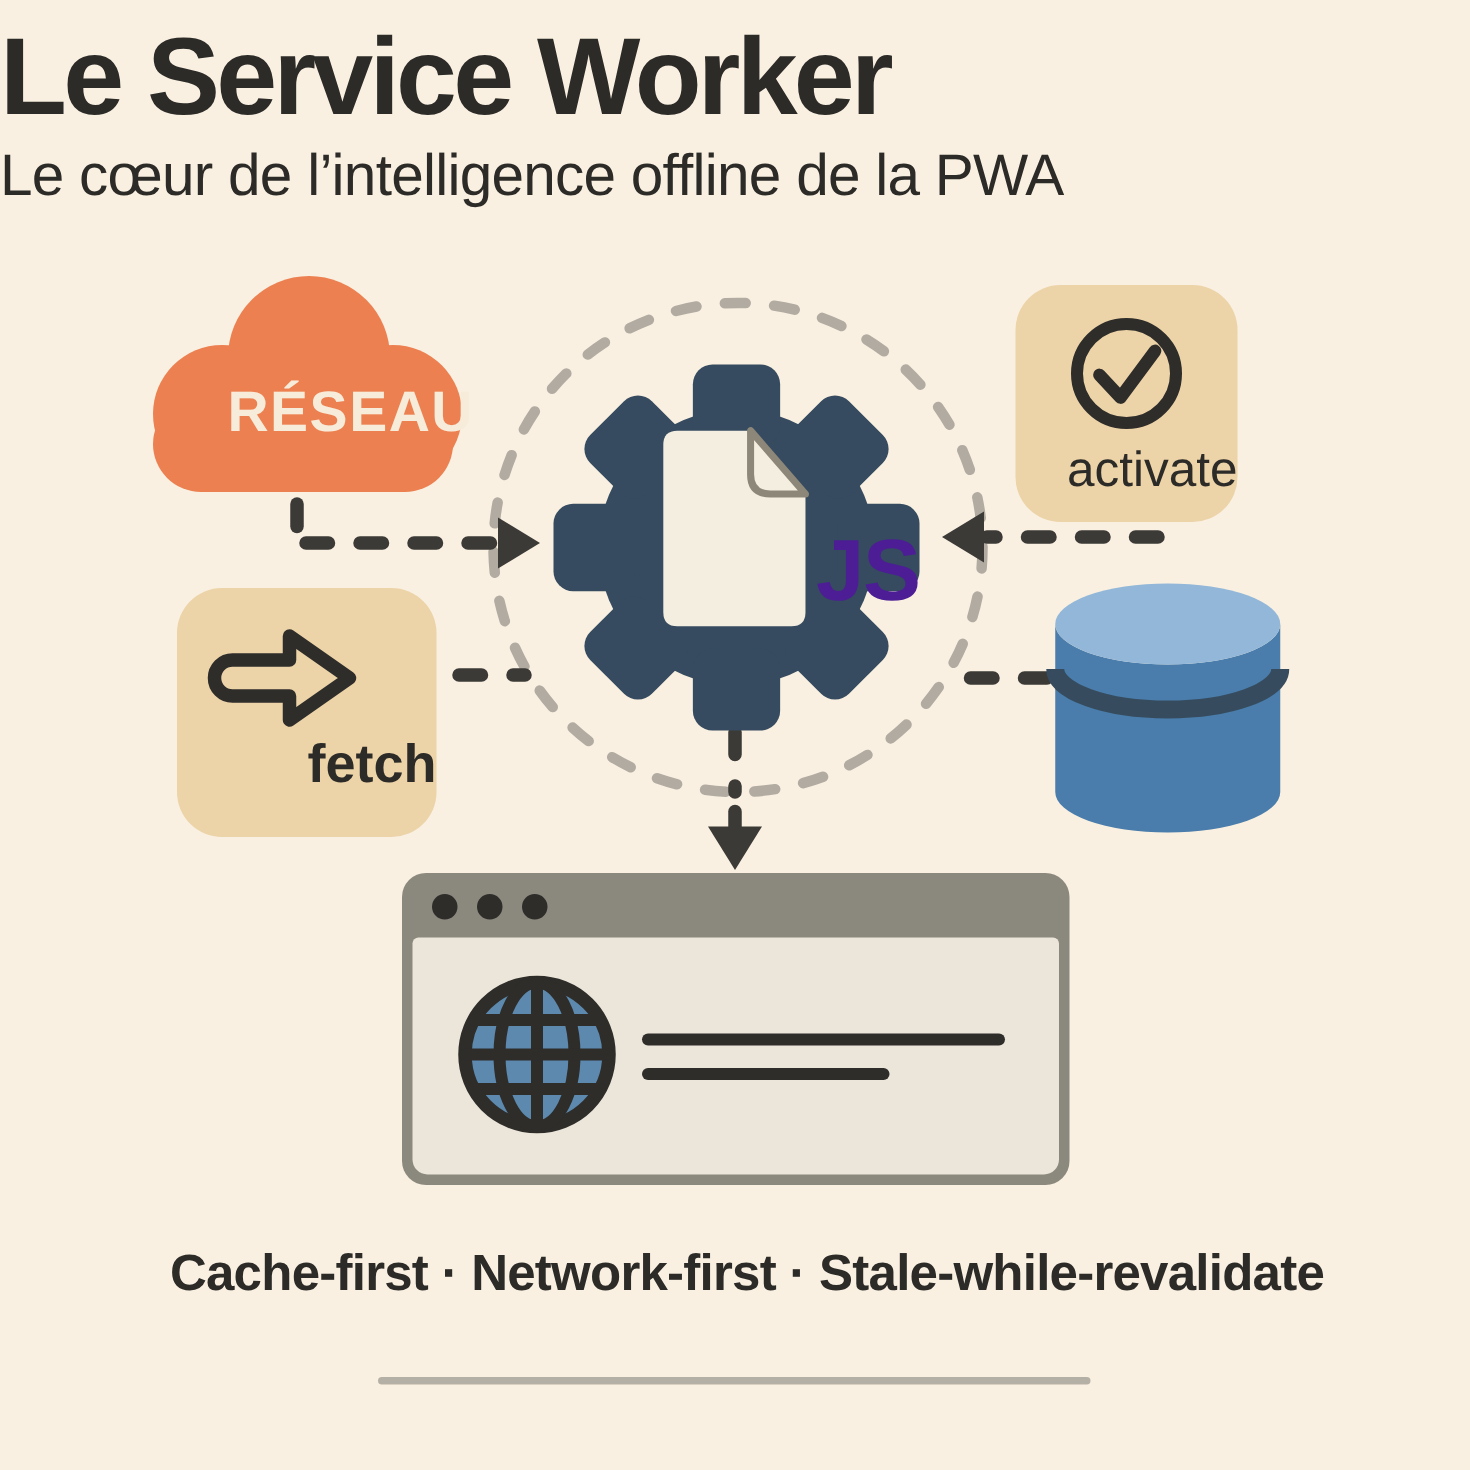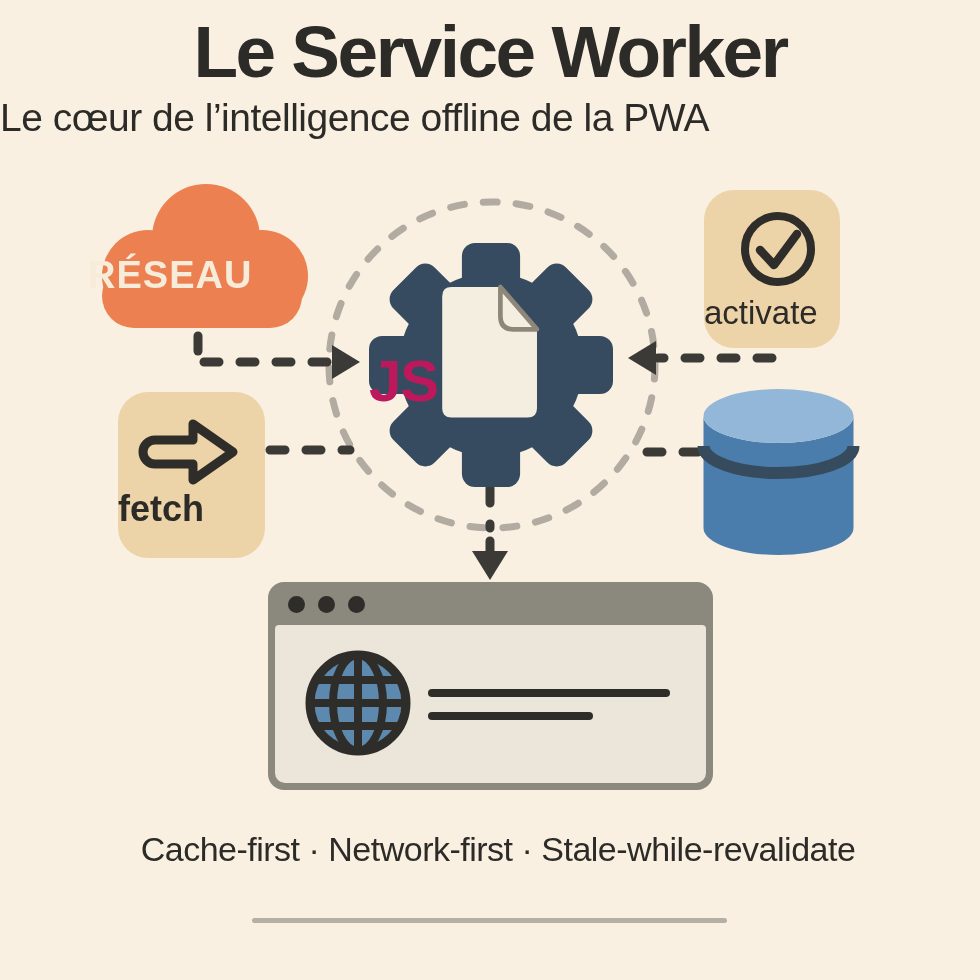--- a/index.html
+++ b/index.html
@@ -9,57 +9,57 @@
     --frame-gray:#8b887d; --browser-body:#ece6da; --globe-blue:#5d89ae;
     --icon-dark:#2e2d2a; --dash-dark:#3b3a37; --dash-light:#b2aba1;
     --divider:#b5b0a6; --label-cream:#f7ecda;
   }
   html,body{margin:0;padding:0;background:var(--bg);}
   .canvas{position:relative;width:980px;height:980px;background:var(--bg);overflow:hidden;
           font-family:"Liberation Sans", sans-serif;color:var(--ink);}
   .abs{position:absolute;}
   svg{overflow:visible;display:block;}
 
-  .title{left:0;right:0;top:12px;text-align:center;font-size:73px;font-weight:700;
+  .title{left:0;right:0;top:12px;font-size:73px;font-weight:700;
          letter-spacing:-2.5px;line-height:1.1;color:var(--ink);}
   .subtitle{left:0;right:0;top:96px;text-align:left;font-size:39px;font-weight:400;
             letter-spacing:-0.5px;color:var(--ink);}
 
   
   .f-orange{fill:var(--cloud-orange);}
   .f-navy{fill:var(--gear-navy);}
   .f-paper{fill:var(--paper);}
   .f-fold{fill:var(--paper);stroke:var(--fold-gray);stroke-width:5;stroke-linejoin:round;}
   .f-blue{fill:var(--cache-blue);}
   .f-bluetop{fill:var(--cache-top);}
   .s-band{stroke:var(--cache-band);stroke-width:12;fill:none;}
   .s-dark{stroke:var(--icon-dark);fill:none;stroke-linecap:round;stroke-linejoin:round;}
   .f-dark{fill:var(--dash-dark);}
   .f-globe{fill:var(--globe-blue);}
   .dash-dark{stroke:var(--dash-dark);stroke-width:9;fill:none;stroke-linecap:round;stroke-dasharray:15 21;}
   .solid-dark{stroke:var(--dash-dark);stroke-width:9;fill:none;stroke-linecap:round;}
   .dash-light{stroke:var(--dash-light);stroke-width:7;fill:none;stroke-linecap:round;stroke-dasharray:14 19;}
 
-  .node-label{position:absolute;left:0;right:0;text-align:left;}
+  .node-label{position:absolute;left:0;right:0;text-align:right;}
   .lbl-reseau{top:254px;font-size:38px;font-weight:700;letter-spacing:1px;color:var(--label-cream);}
   .lbl-activate{top:104px;font-size:33px;font-weight:500;color:var(--ink);}
   .lbl-fetch{top:96px;font-size:36px;font-weight:700;color:var(--ink);}
   .lbl-cache{top:102px;font-size:35px;font-weight:700;letter-spacing:2px;color:var(--label-cream);}
-  .lbl-js{top:104px;font-size:58px;font-weight:700;letter-spacing:-1px;color:#be185d;}
+  .lbl-js{top:104px;font-size:58px;font-weight:700;letter-spacing:-1px;color:#4c1d95;}
 
   .badge{background:var(--badge-beige);border-radius:30px;}
 
   .browser{left:268px;top:582px;width:445px;height:208px;background:var(--frame-gray);
            border-radius:16px;}
   .browser-body{position:absolute;left:7px;right:7px;top:43px;bottom:7px;
                 background:var(--browser-body);border-radius:4px 4px 10px 10px;}
   .dot{position:absolute;top:14px;width:17px;height:17px;border-radius:50%;background:var(--icon-dark);}
   .content-line{position:absolute;height:8px;border-radius:4px;background:var(--icon-dark);}
 
-  .footer-text{left:16px;right:0;top:830px;text-align:center;font-size:34px;font-weight:400;
+  .footer-text{left:16px;right:0;top:830px;text-align:center;font-size:34px;font-weight:700;
                letter-spacing:-0.5px;color:var(--ink);}
   .divider{left:252px;top:918px;width:475px;height:5px;border-radius:3px;background:var(--divider);}
 </style>
 </head>
 <body>
 
 <div class="canvas">
 
   <div class="abs title">Le Service Worker</div>
   <div class="abs subtitle">Le cœur de l’intelligence offline de la PWA</div>
@@ -89,21 +89,21 @@
       <g class="f-orange">
         <circle cx="60" cy="96" r="46"></circle>
         <circle cx="118" cy="58" r="54"></circle>
         <circle cx="174" cy="96" r="46"></circle>
         <rect x="14" y="84" width="200" height="64" rx="32"></rect>
       </g>
     </svg>
     <div class="node-label lbl-reseau" style="top:74px">RÉSEAU</div>
   </div>
 
-  <div class="abs badge" style="left:704px;top:190px;width:136px;height:158px;">
+  <div class="abs badge" style="left:677px;top:190px;width:148px;height:158px;">
     <svg class="abs" style="left:29px;top:14px" width="90" height="90" viewBox="0 0 90 90">
       <circle class="s-dark" style="stroke-width:8" cx="45" cy="45" r="33"></circle>
       <path class="s-dark" style="stroke-width:8.5" d="M27 46 L41 61 L64 30"></path>
     </svg>
     <div class="node-label lbl-activate">activate</div>
   </div>
 
   <div class="abs" style="left:369px;top:243px;width:244px;height:244px;">
     <svg width="244" height="244" viewBox="0 0 260 260">
       <g class="f-navy">
@@ -118,21 +118,21 @@
         <rect x="99" y="0" width="62" height="58" rx="14" transform="rotate(315 130 130)"></rect>
       </g>
       <g>
         <path class="f-paper" d="M88 47 H140 L179 92 V176 Q179 186 169 186 H88 Q78 186 78 176 V57 Q78 47 88 47 Z"></path>
         <path class="f-fold" d="M140 47 V78 Q140 92 154 92 H179 Z"></path>
       </g>
     </svg>
     <div class="node-label lbl-js">JS</div>
   </div>
 
-  <div class="abs badge" style="left:118px;top:392px;width:147px;height:166px;">
+  <div class="abs badge" style="left:118px;top:392px;width:147px;height:166px;padding-left:26px;">
     <svg class="abs" style="left:25px;top:20px" width="100" height="80" viewBox="0 0 100 80">
       <path class="s-dark" style="stroke-width:9" d="M12 28 H50 V12 L90 40 L50 68 V52 H12 A12 12 0 0 1 12 28 Z"></path>
     </svg>
     <div class="node-label lbl-fetch">fetch</div>
   </div>
 
   <div class="abs" style="left:701px;top:386px;width:155px;height:172px;">
     <svg width="155" height="172" viewBox="0 0 155 172">
       <path class="f-blue" d="M2.5 30 V142 A75 27 0 0 0 152.5 142 V30 A75 27 0 0 1 2.5 30 Z"></path>
       <ellipse class="f-bluetop" cx="77.5" cy="30" rx="75" ry="27"></ellipse>

